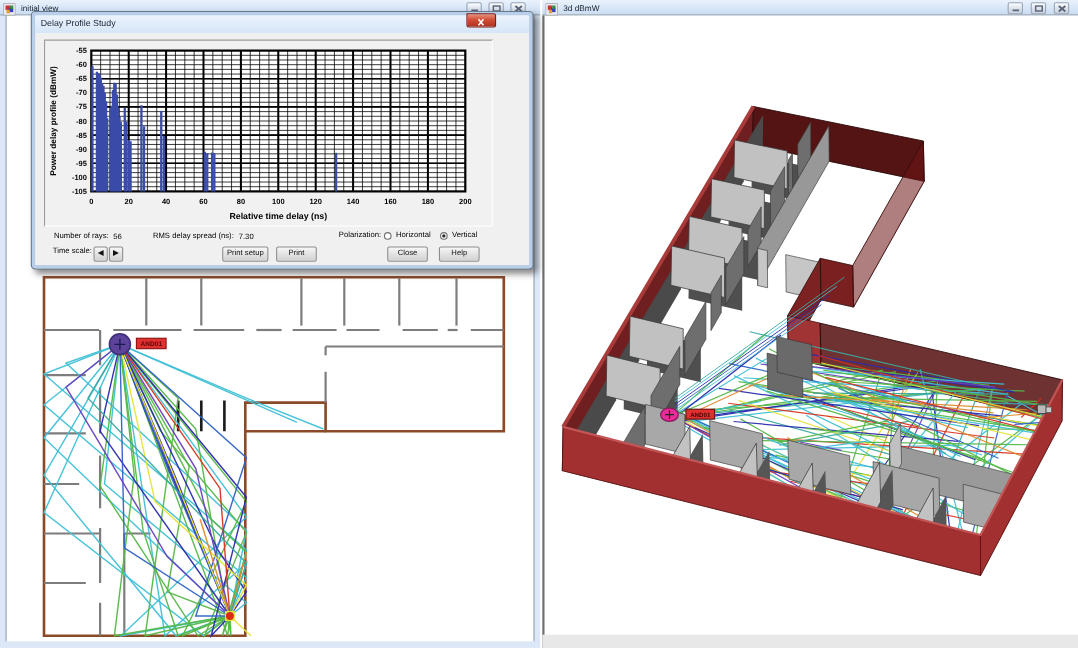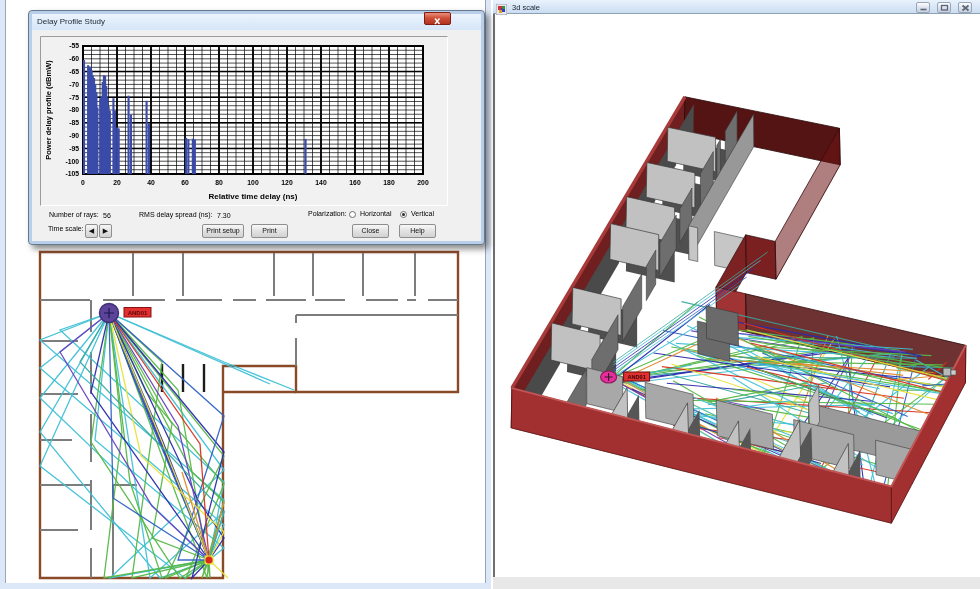--- a/index.html
+++ b/index.html
@@ -5,32 +5,57 @@
 body{width:980px;height:589px;font-family:"Liberation Sans",sans-serif;background:#fff;overflow:hidden;position:relative}
 .tb{position:absolute;left:0;top:0;right:0;height:14px;background:linear-gradient(#eaf2fc,#cbddf3);border-bottom:1px solid #8fa0b0}
 .ttext{position:absolute;top:2.5px;font-size:7.5px;color:#16202c}
 .btn{position:absolute;height:14px;background:linear-gradient(#f8f8f8,#e4e4e4 45%,#d2d2d2);border:1px solid #8e8e8e;border-radius:2px;font-size:7px;color:#111;text-align:center;line-height:12px}
 </style></head><body>
 
 <div style="position:absolute;left:0;top:0;width:491px;height:589px;background:#fff">
  <div style="position:absolute;left:0;top:0;width:6px;height:589px;background:#dce8f7;border-right:1px solid #98a5b5"></div>
  <div style="position:absolute;left:485px;top:0;width:6px;height:589px;background:#dce8f7;border-left:1px solid #98a5b5"></div>
  <div style="position:absolute;left:0;top:583px;width:491px;height:6px;background:#dce8f7"></div>
+ <div class="tb" style="width:491px">
+  <div style="position:absolute;left:3px;top:1px"><svg width="11" height="11">
+          <rect x="0" y="0" width="11" height="11" fill="#e8e8f4" stroke="#999" stroke-width="1"></rect>
+          <rect x="2" y="2" width="4" height="4" fill="#d03030"></rect>
+          <rect x="5" y="4" width="4" height="4" fill="#3040c0"></rect>
+          <rect x="3" y="6" width="3" height="3" fill="#e0a020"></rect>
+          <rect x="6" y="2" width="3" height="3" fill="#309040"></rect>
+        </svg></div>
+  <div class="ttext" style="left:19px">initial view</div>
+  <div style="position:absolute;left:424px;top:2px;width:14px;height:11px;background:linear-gradient(#fefefe,#dfe5ee 45%,#c9d2e0);border:1px solid #98a5b6;border-radius:2px;">
+        <svg width="13" height="11" style="position:absolute;left:0;top:-1px">
+          <line x1="3.5" y1="7.5" x2="9.5" y2="7.5" stroke="#5a6578" stroke-width="1.6"></line>
+        </svg>
+      </div>
+      <div style="position:absolute;left:444px;top:2px;width:14px;height:11px;background:linear-gradient(#fefefe,#dfe5ee 45%,#c9d2e0);border:1px solid #98a5b6;border-radius:2px;">
+        <svg width="13" height="11" style="position:absolute;left:0;top:-1px">
+          <rect x="3.5" y="3.5" width="6" height="4.5" fill="none" stroke="#5a6578" stroke-width="1.3"></rect>
+        </svg>
+      </div>
+      <div style="position:absolute;left:464px;top:2px;width:14px;height:11px;background:linear-gradient(#fefefe,#dfe5ee 45%,#c9d2e0);border:1px solid #98a5b6;border-radius:2px;">
+        <svg width="13" height="11" style="position:absolute;left:0;top:-1px">
+          <path d="M3.5 3.5 L9.5 8.5 M9.5 3.5 L3.5 8.5" stroke="#5a6578" stroke-width="1.7"></path>
+        </svg>
+      </div>
+ </div>
 </div>
 
 <div style="position:absolute;left:493px;top:0;width:487px;height:589px;background:#fff">
  <div class="tb" style="width:487px">
   <div style="position:absolute;left:3px;top:1px"><svg width="11" height="11">
           <rect x="0" y="0" width="11" height="11" fill="#e8e8f4" stroke="#999" stroke-width="1"></rect>
           <rect x="2" y="2" width="4" height="4" fill="#d03030"></rect>
           <rect x="5" y="4" width="4" height="4" fill="#3040c0"></rect>
           <rect x="3" y="6" width="3" height="3" fill="#e0a020"></rect>
           <rect x="6" y="2" width="3" height="3" fill="#309040"></rect>
         </svg></div>
-  <div class="ttext" style="left:19px">3d scale</div>
+  <div class="ttext" style="left:19px">3d dBmW</div>
   <div style="position:absolute;left:423px;top:2px;width:14px;height:11px;background:linear-gradient(#fefefe,#dfe5ee 45%,#c9d2e0);border:1px solid #98a5b6;border-radius:2px;">
         <svg width="13" height="11" style="position:absolute;left:0;top:-1px">
           <line x1="3.5" y1="7.5" x2="9.5" y2="7.5" stroke="#5a6578" stroke-width="1.6"></line>
         </svg>
       </div>
       <div style="position:absolute;left:444px;top:2px;width:14px;height:11px;background:linear-gradient(#fefefe,#dfe5ee 45%,#c9d2e0);border:1px solid #98a5b6;border-radius:2px;">
         <svg width="13" height="11" style="position:absolute;left:0;top:-1px">
           <rect x="3.5" y="3.5" width="6" height="4.5" fill="none" stroke="#5a6578" stroke-width="1.3"></rect>
         </svg>
       </div>

